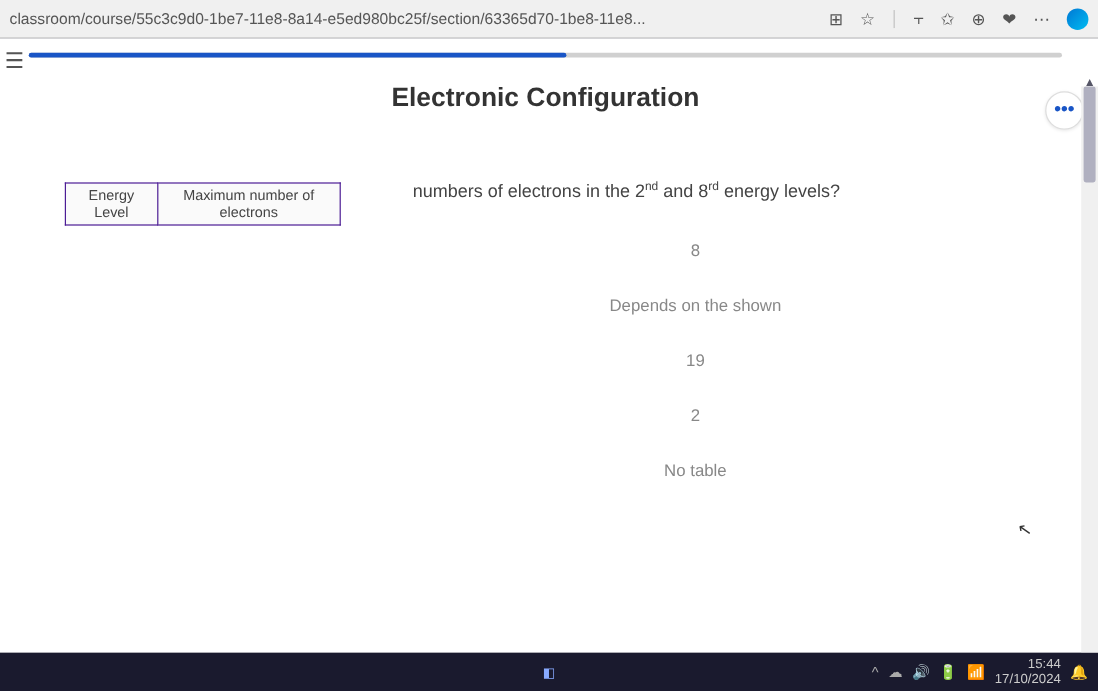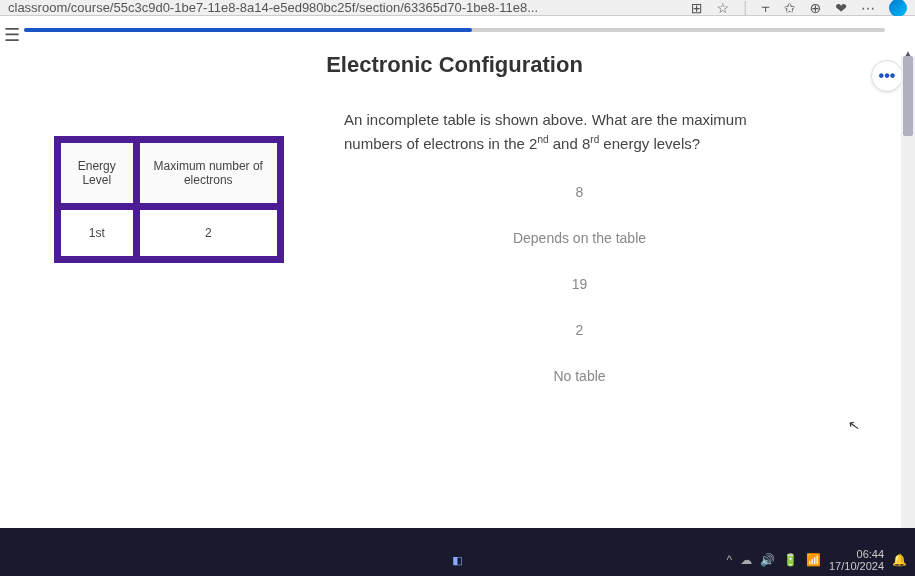--- a/index.html
+++ b/index.html
@@ -10,21 +10,21 @@
     body {
       font-family: -apple-system, BlinkMacSystemFont, "Segoe UI", Arial, sans-serif;
       background: #1a1a2e;
       width: 915px;
       height: 576px;
       overflow: hidden;
       position: relative;
     }
     .browser-chrome {
       background: #f0f0f0;
-      height: 16px;
+      height: 32px;
       display: flex;
       align-items: center;
       padding: 0 8px;
       border-bottom: 1px solid #ccc;
       gap: 8px;
     }
     .url-text {
       font-size: 13px;
       color: #555;
       flex: 0 0 auto;
@@ -117,22 +117,22 @@
       flex: 0 0 280px;
     }
     .data-table {
       border-collapse: collapse;
       font-size: 12px;
       width: 230px;
       margin-top: 28px;
       margin-left: 20px;
     }
     .data-table th, .data-table td {
-      border: 7px solid #4c1d95;
-      padding: 16px 6px;
+      border: 1px solid #4c1d95;
+      padding: 3px 6px;
       text-align: center;
       color: #444;
     }
     .data-table th {
       font-weight: 500;
       background: #fafafa;
     }
     .right-col {
       flex: 1;
     }
@@ -266,37 +266,33 @@
     <div class="body-layout">
       <div class="left-col">
         <table class="data-table">
           <thead>
             <tr>
               <th>Energy Level</th>
               <th>Maximum number of electrons</th>
             </tr>
           </thead>
           <tbody>
-            <tr>
-              <td>1st</td>
-              <td>2</td>
-            </tr>
           </tbody>
         </table>
       </div>
 
       <div class="right-col">
         <p class="question-text">
-          <span>An incomplete table is shown above. What are the maximum</span><br>
+          <br>
           <span>numbers of electrons in the 2</span><sup>nd</sup><span> and 8</span><sup>rd</sup><span> energy levels?</span>
         </p>
 
         <div class="answer-options">
           <div class="answer-option">8</div>
-          <div class="answer-option">Depends on the table</div>
+          <div class="answer-option">Depends on the shown</div>
           <div class="answer-option">19</div>
           <div class="answer-option">2</div>
           <div class="answer-option">No table</div>
         </div>
       </div>
     </div>
   </div>
 
   <div class="more-dots">•••</div>
   <span class="scroll-arrow-up">▲</span>
@@ -310,18 +306,18 @@
   <div class="taskbar-center">
     <span class="taskbar-icon">◧</span>
   </div>
   <div class="tray">
     <span class="tray-icon">^</span>
     <span class="tray-icon">☁</span>
     <span class="tray-icon">🔊</span>
     <span class="tray-icon">🔋</span>
     <span class="tray-icon">📶</span>
     <div class="clock">
-      <div>06:44</div>
+      <div>15:44</div>
       <div>17/10/2024</div>
     </div>
     <span class="tray-icon">🔔</span>
   </div>
 </div>
 
 </body></html>

